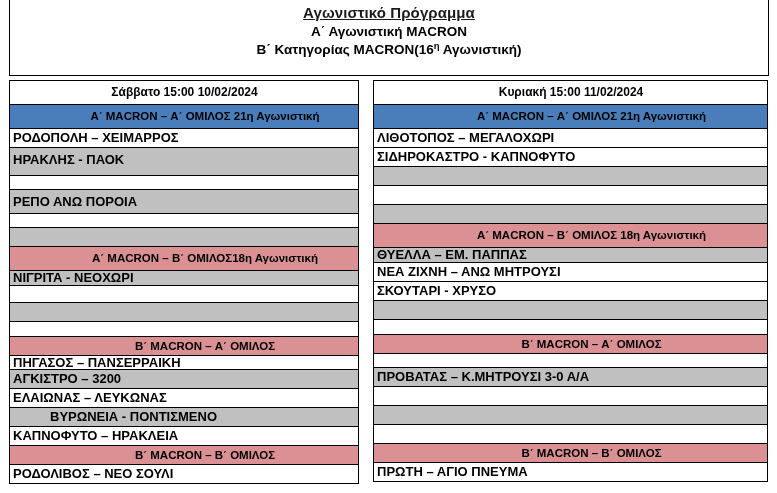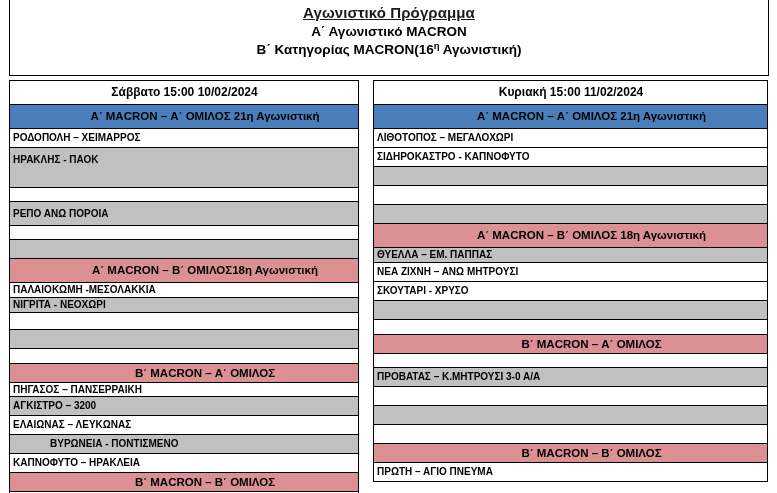--- a/index.html
+++ b/index.html
@@ -62,21 +62,21 @@
     border-bottom: none;
   }
   .col-left  { left: 9px;   width: 350px; }
   .col-right { left: 373px; width: 395px; }
 
   .row {
     box-sizing: border-box;
     border-bottom: 1.2px solid #000;
     height: 19px;
     line-height: 18px;
-    font-size: 10px;
+    font-size: 13px;
     font-weight: bold;
     color: #000;
     padding: 0 2px 0 3px;
     overflow: hidden;
     white-space: nowrap;
   }
   .row.date   { text-align: center; background: #ffffff; font-size: 12px; }
   .row.hdr    { text-align: center; font-size: 11.5px; padding-left: 44px; }
   .row.blue   { background: #4a7ebb; color: #000; }
   .row.pink   { background: #db9194; color: #000; }
@@ -84,35 +84,34 @@
   .row.white  { background: #ffffff; }
   .row.tall   { height: 24px; line-height: 23px; }
 </style>
 </head>
 <body>
 
 <div id="page">
 
   <div class="title-box">
     <div class="title-main">Αγωνιστικό Πρόγραμμα</div>
-    <div class="title-sub">Α΄ Αγωνιστικό MACRON</div>
+    <div class="title-sub">Α΄ Αγωνιστική MACRON</div>
     <div class="title-sub"><span>Β΄ Κατηγορίας MACRON(16</span><sup>η</sup><span> Αγωνιστική)</span></div>
   </div>
 
   <div class="col col-left" id="col-left">
     <div class="row date tall">Σάββατο 15:00 10/02/2024</div>
   <div class="row blue hdr" style="height: 24px; line-height: 23px;">Α΄ MACRON – Α΄ ΟΜΙΛΟΣ  21η Αγωνιστική</div>
       <div class="row white" style="height: 19px; line-height: 18px;">ΡΟΔΟΠΟΛΗ – ΧΕΙΜΑΡΡΟΣ</div>
-      <div class="row grey" style="height: 40px; line-height: 23px;">ΗΡΑΚΛΗΣ - ΠΑΟΚ</div>
+      <div class="row grey" style="height: 28px; line-height: 23px;">ΗΡΑΚΛΗΣ - ΠΑΟΚ</div>
       <div class="row white" style="height: 14px; line-height: 13px;"></div>
       <div class="row grey" style="height: 24px; line-height: 23px;">ΡΕΠΟ ΑΝΩ ΠΟΡΟΙΑ</div>
       <div class="row white" style="height: 14px; line-height: 13px;"></div>
       <div class="row grey" style="height: 19px; line-height: 18px;"></div>
       <div class="row pink hdr" style="height: 24px; line-height: 23px;">Α΄ MACRON – Β΄ ΟΜΙΛΟΣ18η Αγωνιστική</div>
-      <div class="row white" style="height: 15px; line-height: 14px;">ΠΑΛΑΙΟΚΩΜΗ -ΜΕΣΟΛΑΚΚΙΑ</div>
       <div class="row grey" style="height: 15px; line-height: 14px;">ΝΙΓΡΙΤΑ - ΝΕΟΧΩΡΙ</div>
       <div class="row white" style="height: 17px; line-height: 16px;"></div>
       <div class="row grey" style="height: 19px; line-height: 18px;"></div>
       <div class="row white" style="height: 15px; line-height: 14px;"></div>
       <div class="row pink hdr" style="height: 19px; line-height: 18px;">Β΄ MACRON – Α΄ ΟΜΙΛΟΣ</div>
       <div class="row white" style="height: 14px; line-height: 13px;">ΠΗΓΑΣΟΣ – ΠΑΝΣΕΡΡΑΙΚΗ</div>
       <div class="row grey" style="height: 19px; line-height: 18px;">ΑΓΚΙΣΤΡΟ – 3200</div>
       <div class="row white" style="height: 19px; line-height: 18px;">ΕΛΑΙΩΝΑΣ – ΛΕΥΚΩΝΑΣ</div>
       <div class="row grey" style="height: 19px; line-height: 18px; padding-left: 40px;">ΒΥΡΩΝΕΙΑ - ΠΟΝΤΙΣΜΕΝΟ</div>
       <div class="row white" style="height: 19px; line-height: 18px;">ΚΑΠΝΟΦΥΤΟ – ΗΡΑΚΛΕΙΑ</div>

